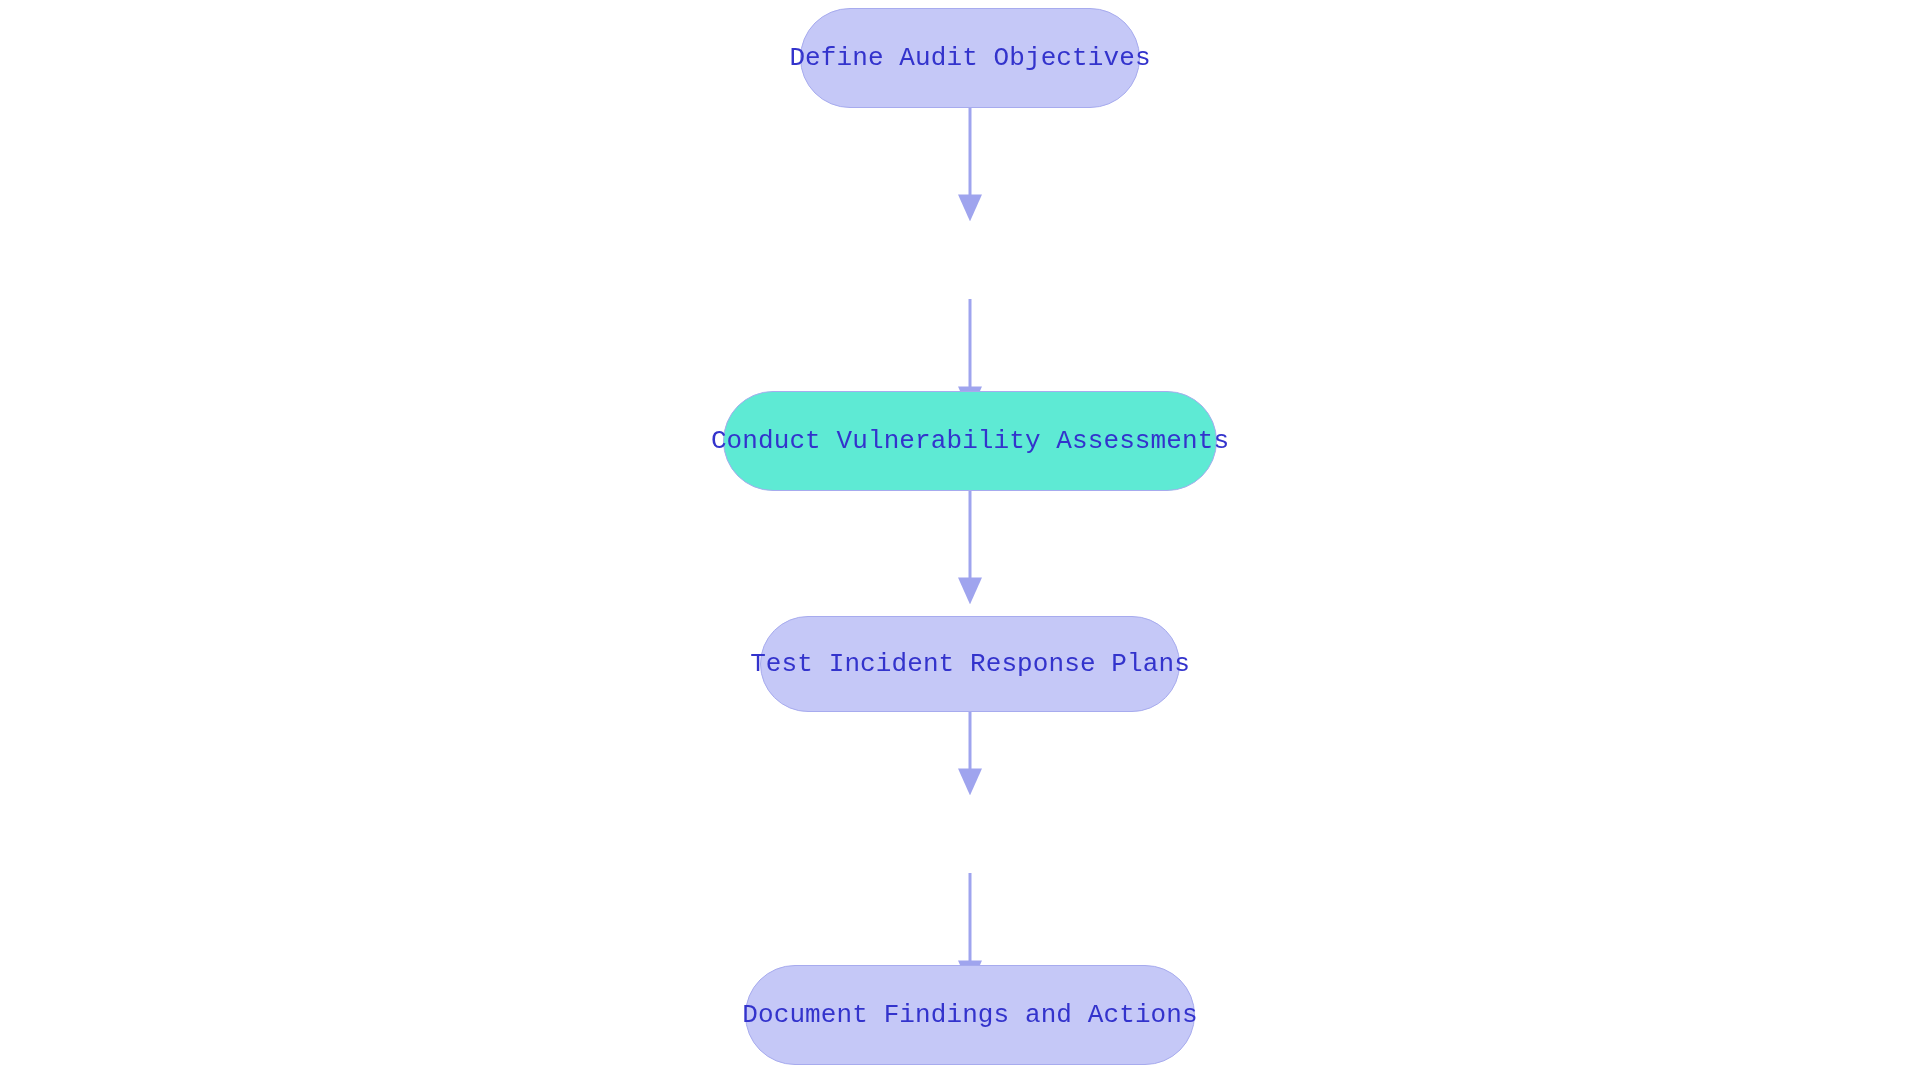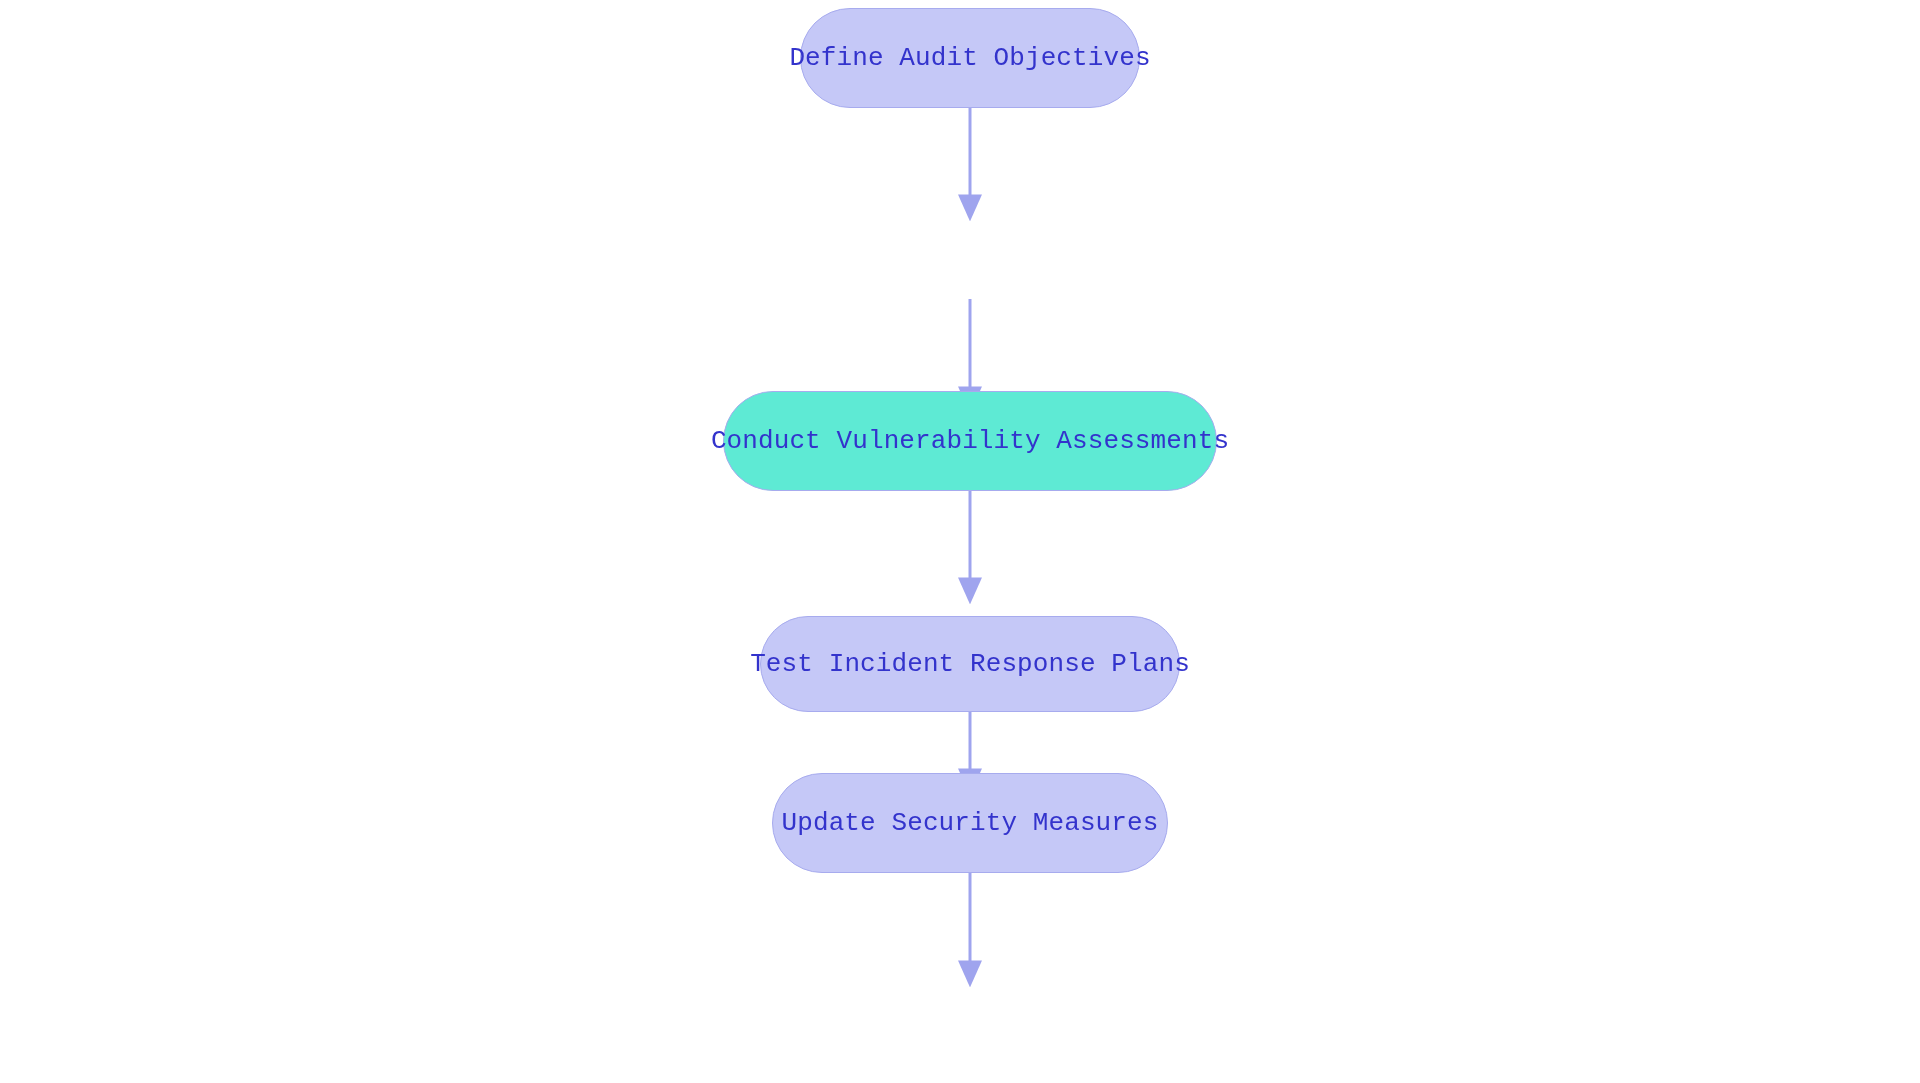--- a/index.html
+++ b/index.html
@@ -90,18 +90,18 @@
   <div id="node-layer">
       <div class="flow-node" id="node-1" style="left: 800px; top: 8px; width: 340px; height: 100px; border-radius: 50px; background: rgb(197, 200, 247); border-color: rgb(167, 171, 238);">
         <span class="flow-node-label" style="color: rgb(51, 51, 204); font-size: 26px;">Define Audit Objectives</span>
       </div>
       <div class="flow-node" id="node-3" style="left: 723px; top: 391px; width: 494px; height: 100px; border-radius: 50px; background: #5eead4; border-color: rgb(167, 171, 238);">
         <span class="flow-node-label" style="color: rgb(51, 51, 204); font-size: 26px;">Conduct Vulnerability Assessments</span>
       </div>
       <div class="flow-node" id="node-4" style="left: 760px; top: 616px; width: 420px; height: 96px; border-radius: 50px; background: rgb(197, 200, 247); border-color: rgb(167, 171, 238);">
         <span class="flow-node-label" style="color: rgb(51, 51, 204); font-size: 26px;">Test Incident Response Plans</span>
       </div>
-      <div class="flow-node" id="node-5" style="left: 772px; top: 773px; width: 396px; height: 100px; border-radius: 50px; background: rgb(197, 200, 247); border-color: rgb(167, 171, 238);">
-        <span class="flow-node-label" style="color: rgb(51, 51, 204); font-size: 26px;">Update Security Measures</span>
+      <div class="flow-node" id="node-6" style="left: 745px; top: 965px; width: 450px; height: 100px; border-radius: 50px; background: rgb(197, 200, 247); border-color: rgb(167, 171, 238);">
+        <span class="flow-node-label" style="color: rgb(51, 51, 204); font-size: 26px;">Document Findings and Actions</span>
       </div>
     </div>
 
 </div>
 
 </body></html>

